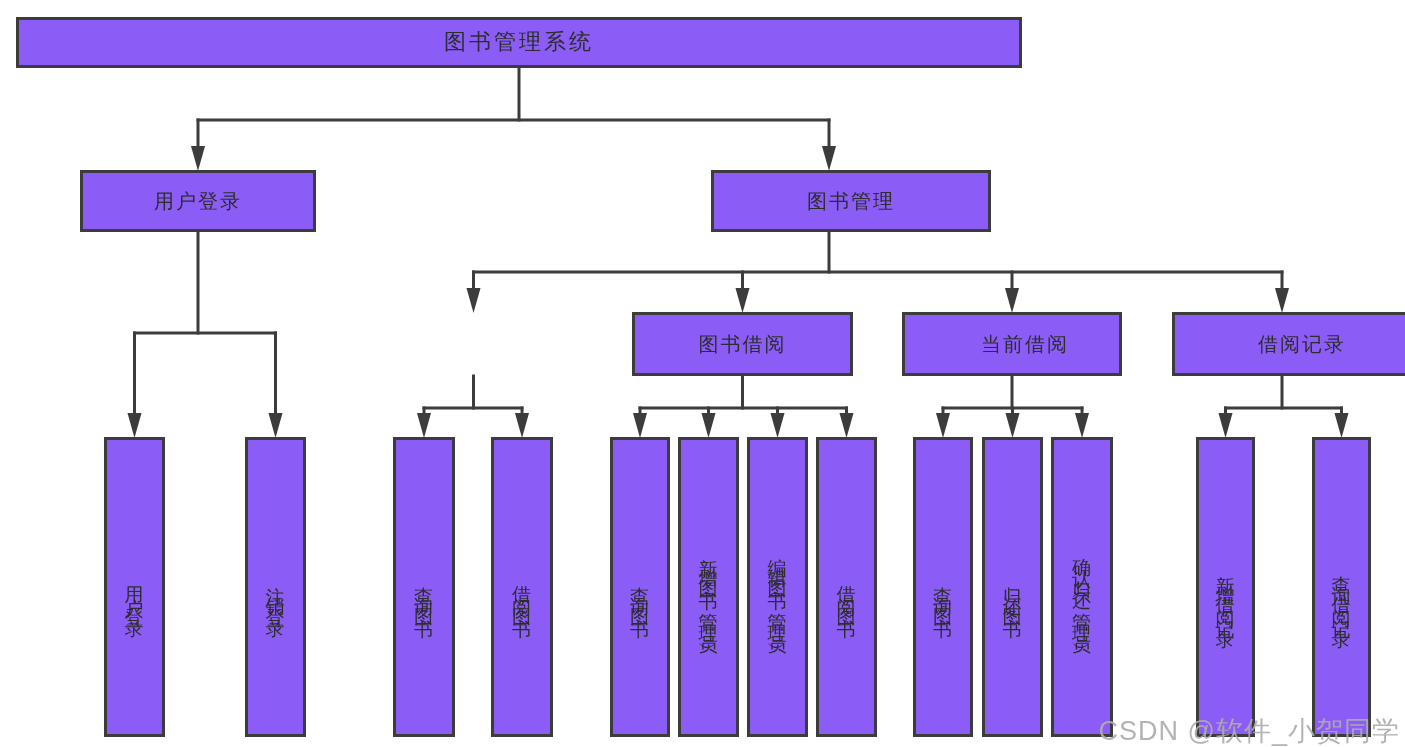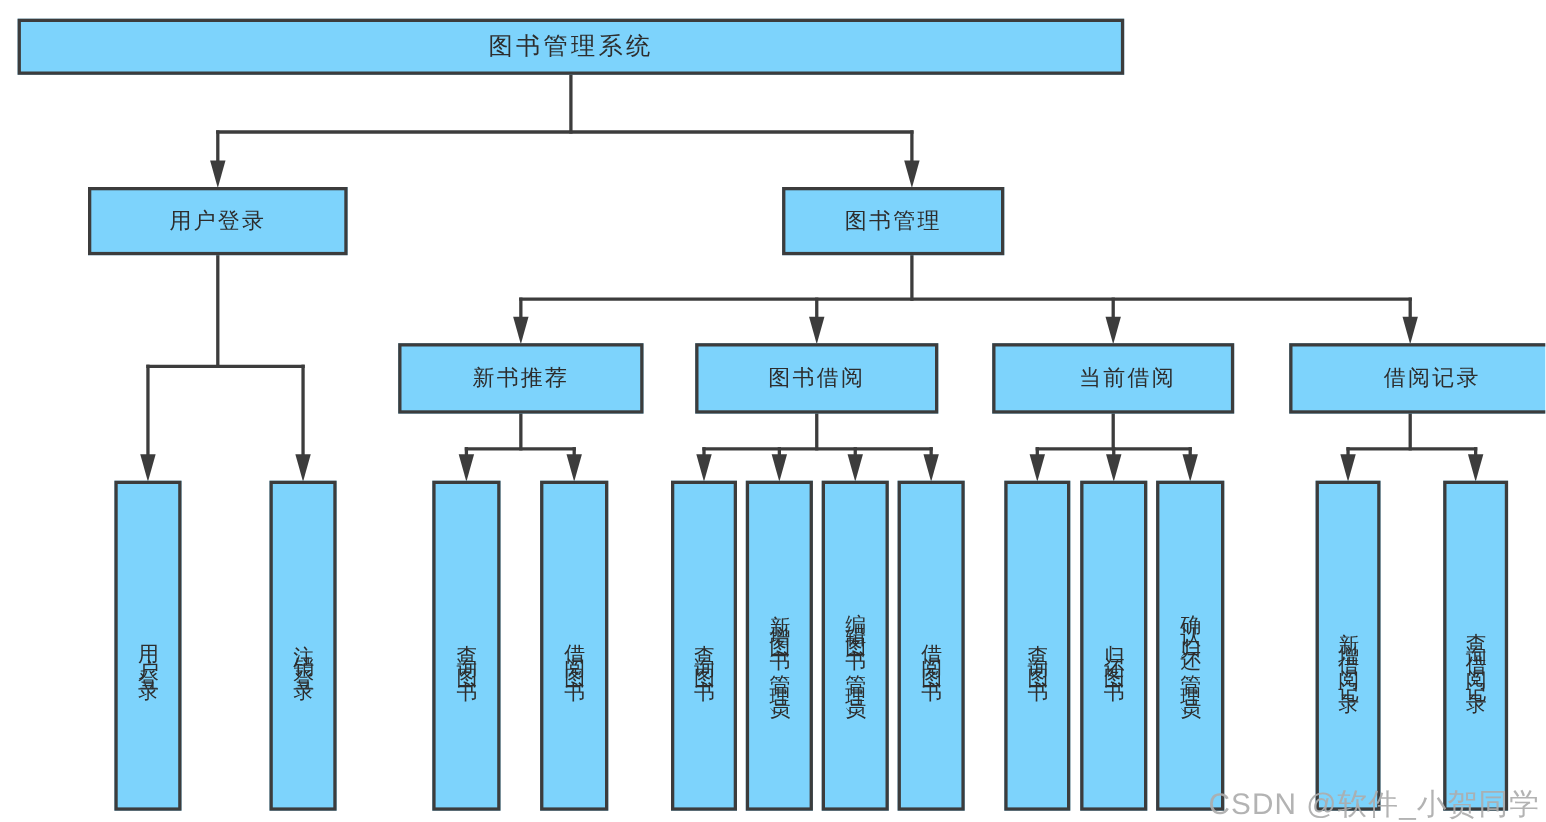--- a/index.html
+++ b/index.html
@@ -18,21 +18,21 @@
   }
   #connectors {
     position: absolute;
     left: 0;
     top: 0;
     z-index: 0;
   }
   .node {
     position: absolute;
     box-sizing: border-box;
-    background: #7dd3fc;
+    background: #8b5cf6;
     border: 3px solid #3c3c3c;
     display: flex;
     align-items: center;
     justify-content: center;
     z-index: 1;
   }
   .node .label {
     color: #2d2d2d;
     font-size: 20px;
     letter-spacing: 2px;
@@ -121,25 +121,22 @@
       <line x1="1341.5" y1="408" x2="1341.5" y2="418" stroke="#3c3c3c" stroke-width="3" stroke-linecap="square"></line>
       <polygon points="1334.5,413 1348.5,413 1341.5,438" fill="#3c3c3c"></polygon>
     </svg>
   <div id="watermark">CSDN @软件_小贺同学</div>
 <div class="node root" style="left: 16px; top: 17px; width: 1006px; height: 51px;">
       <span class="label">图书管理系统</span>
     </div>
     <div class="node" style="left: 80px; top: 170px; width: 236px; height: 62px;">
       <span class="label">用户登录</span>
     </div>
-    <div class="node" style="left: 711px; top: 170px; width: 202px; height: 62px; justify-content: center;">
+    <div class="node" style="left: 711px; top: 170px; width: 280px; height: 62px; justify-content: center;">
       <span class="label">图书管理</span>
-    </div>
-    <div class="node" style="left: 362px; top: 312px; width: 223px; height: 64px;">
-      <span class="label">新书推荐</span>
     </div>
     <div class="node" style="left: 632px; top: 312px; width: 221px; height: 64px;">
       <span class="label">图书借阅</span>
     </div>
     <div class="node" style="left: 902px; top: 312px; width: 220px; height: 64px; padding-left: 26px;">
       <span class="label">当前借阅</span>
     </div>
     <div class="node" style="left: 1172px; top: 312px; width: 260px; height: 64px;">
       <span class="label">借阅记录</span>
     </div>

